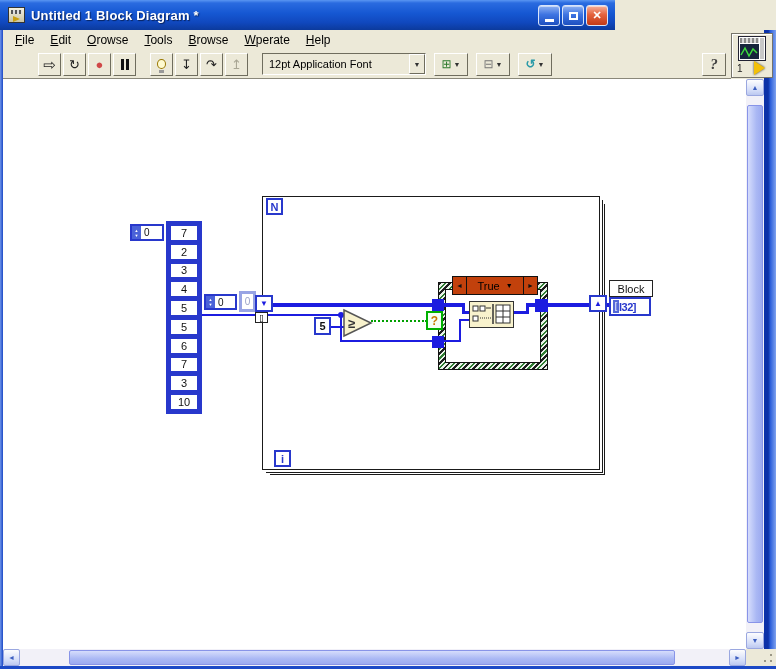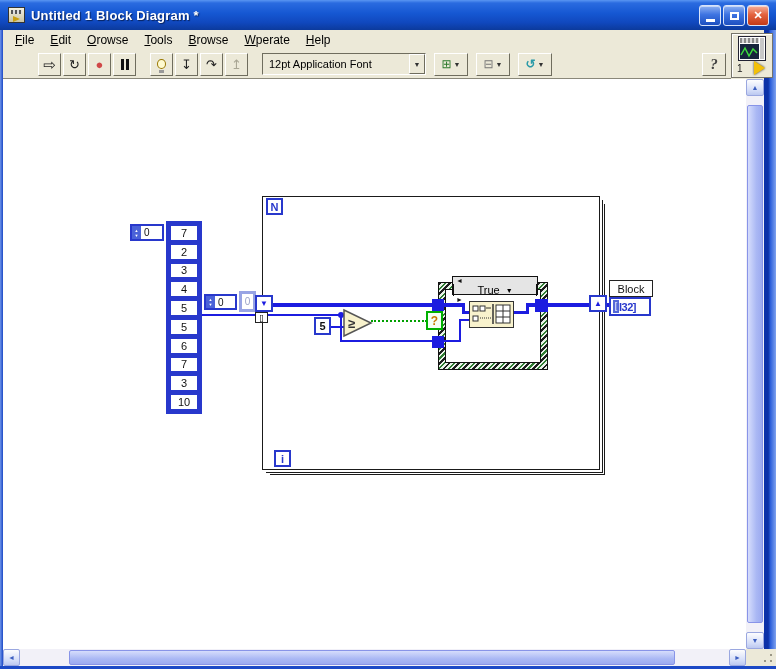--- a/index.html
+++ b/index.html
@@ -3,21 +3,21 @@
 <meta charset="utf-8">
 <style>
   * { box-sizing: border-box; margin: 0; padding: 0; }
   body { margin: 0; font-family: "Liberation Sans", sans-serif; }
   #window {
     position: relative; width: 776px; height: 669px; overflow: hidden;
     background: #ece9d8;
   }
   
   .titlebar {
-    position: absolute; left: 0; top: 0; width: 776px; height: 30px;
+    position: absolute; left: 0; top: 0; width: 615px; height: 30px;
     background: linear-gradient(180deg,#5a96f2 0%,#2a6be0 10%,#1557d2 45%,#1048be 75%,#0c3a9c 100%);
     display: flex; align-items: center; padding: 0 6px;
   }
   .app-icon { width: 17px; height: 16px; margin: 0 6px 0 2px; position: relative;
     background: linear-gradient(180deg,#f5f2e0,#c9c4a6); border: 1px solid #333; }
   .app-icon::before { content:""; position:absolute; left:2px; top:2px; right:2px; height:4px;
     background: repeating-linear-gradient(90deg,#555 0 2px,#ddd 2px 4px); }
   .app-icon::after { content:""; position:absolute; left:4px; top:8px;
     border-left:7px solid #caa012; border-top:3px solid transparent; border-bottom:3px solid transparent; }
   .title-text { color:#fff; font-weight: bold; font-size: 13px; text-shadow: 1px 1px 1px #08235e; letter-spacing:.2px; }
@@ -99,21 +99,21 @@
   .shadow-line { position:absolute; background:#1a1a1a; }
   .sr { position:absolute; background:#fff; border:2px solid #2838cc; color:#1c1ce0;
     display:flex; align-items:center; justify-content:center; font-size:8px; line-height:1; }
   .tunnel-idx { position:absolute; background:#fff; border:1px solid #222; color:#222;
     display:flex; align-items:center; justify-content:center; font-size:7px; line-height:1; }
   .dot { position:absolute; width:6px; height:6px; border-radius:3px; background:#1c1ce0; }
   .case-border { position:absolute;
     background: repeating-linear-gradient(135deg,#1d1d1d 0 2px,#e9f2e9 2px 4px,#2e7d32 4px 5.5px,#e9f2e9 5.5px 7px);
     border:1px solid #111; }
   .case-inner { position:absolute; left:6px; top:6px; right:6px; bottom:6px; background:#fff; border:1px solid #111; }
-  .case-header { position:absolute; background:#e5e5e5; border:1px solid #111; display:flex; align-items:stretch; font-size:11px;flex-direction:column; }
+  .case-header { position:absolute; background:#c2410c; border:1px solid #111; display:flex; align-items:stretch; font-size:11px; }
   .case-nav { width:13px; display:flex; align-items:center; justify-content:center; font-size:7px; color:#111; }
   .case-mid { flex:1; border-left:1px solid #111; border-right:1px solid #111; display:flex; align-items:center; justify-content:center; gap:6px; }
   .case-dd { font-size:7px; }
   .selector { position:absolute; background:#f4fff4; border:2px solid #00b000; color:#c87800; font-weight:bold;
     display:flex; align-items:center; justify-content:center; font-size:12px; }
   .sq-tunnel { position:absolute; background:#1c1ce0; }
   .func-icon { position:absolute; background:#f8f2cd; border:1px solid #333; }
   .label-box { position:absolute; background:#fff; border:1px solid #222; color:#111;
     display:flex; align-items:center; justify-content:center; font-size:11px; }
   .i32-box { position:absolute; background:#fff; border:2px solid #2838cc; display:flex; align-items:center; padding-left:2px; }

